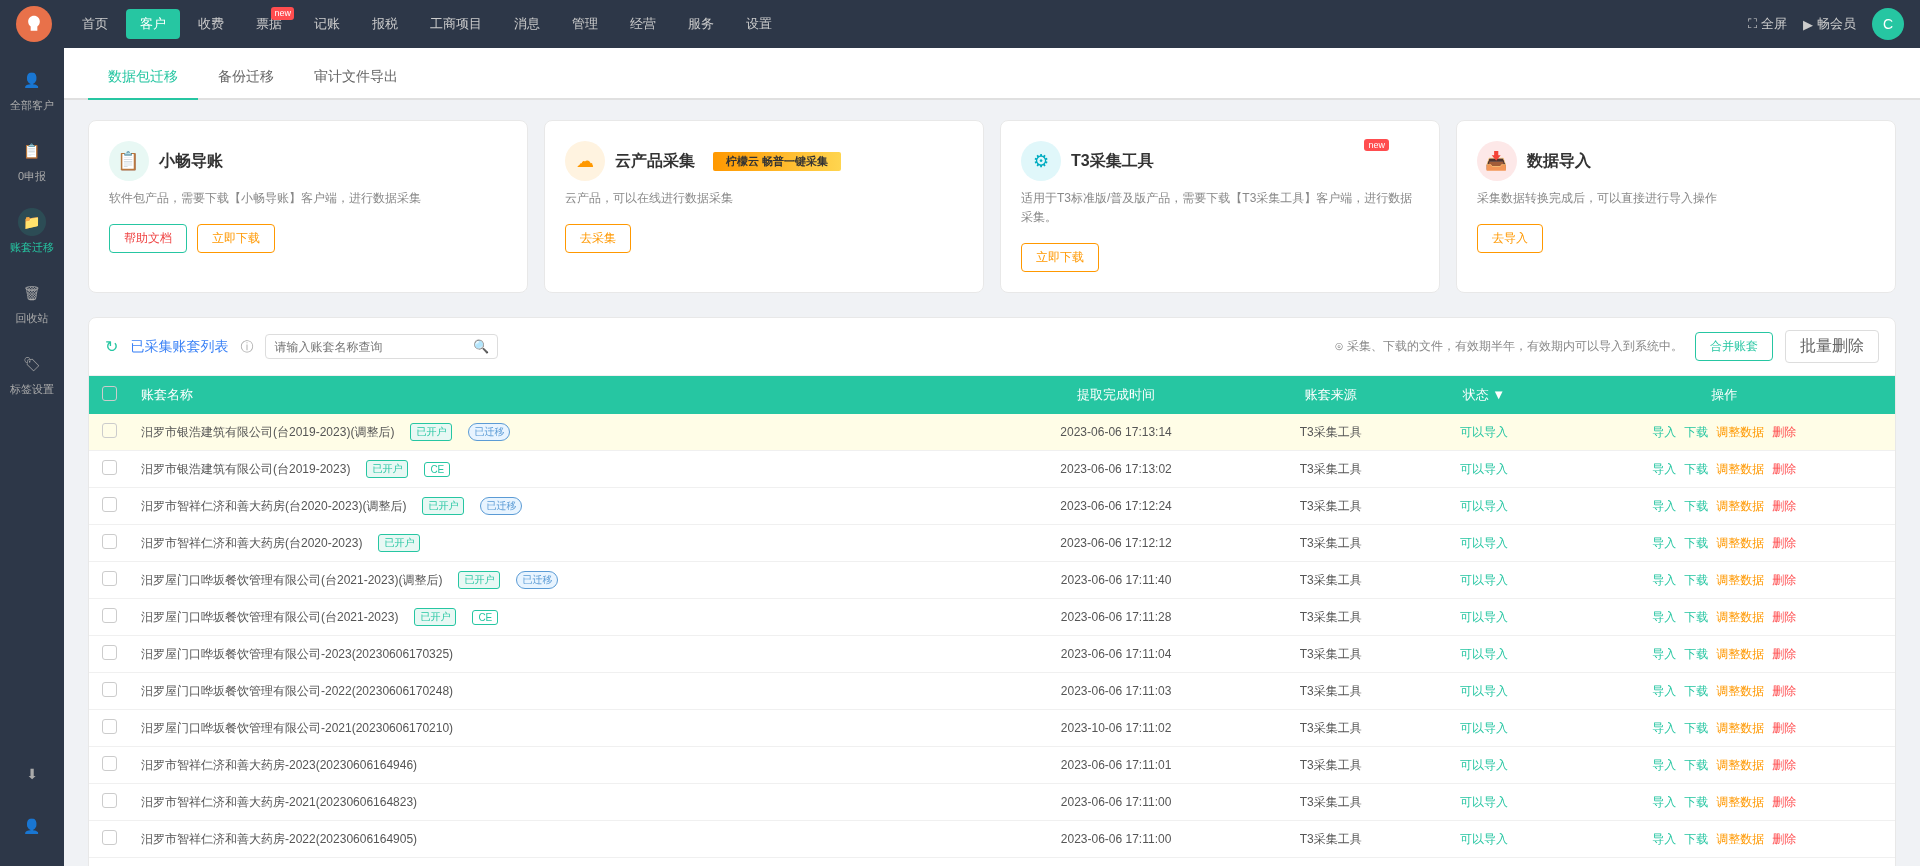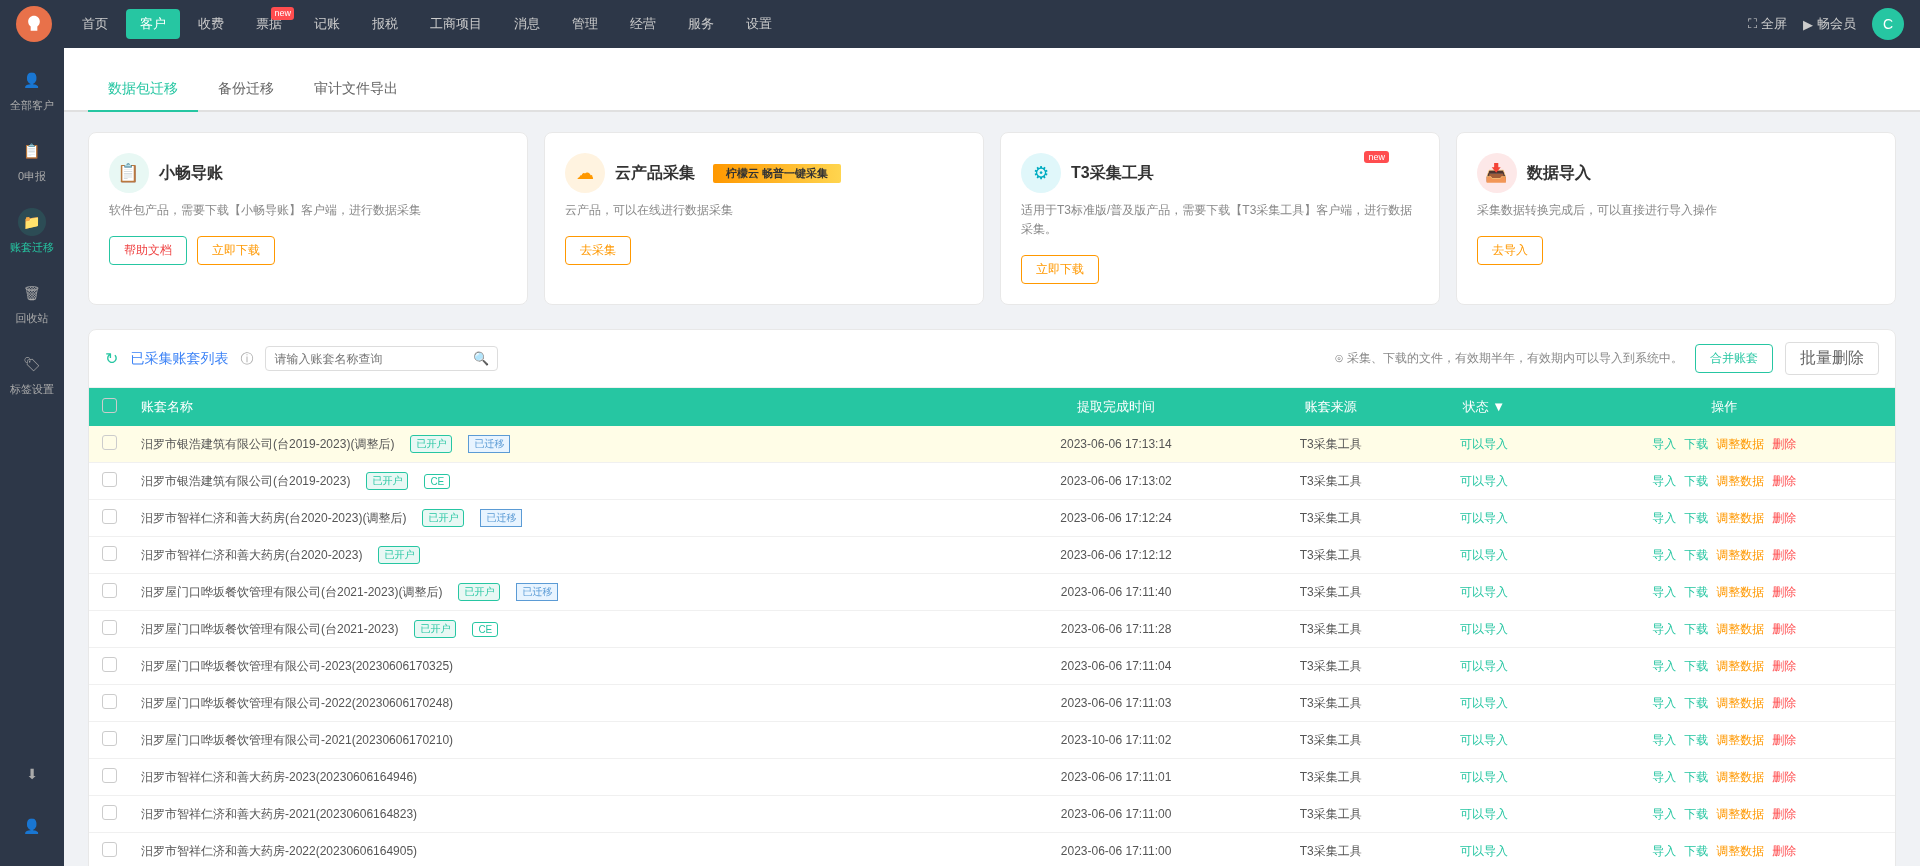--- a/index.html
+++ b/index.html
@@ -25,21 +25,21 @@
     .sidebar-item { display: flex; flex-direction: column; align-items: center; padding: 10px 4px; cursor: pointer; color: #aaa; font-size: 11px; gap: 4px; width: 100%; border-radius: 4px; }
     .sidebar-item .icon-circle { width: 28px; height: 28px; border-radius: 50%; display: flex; align-items: center; justify-content: center; font-size: 14px; }
     .sidebar-item.active { color: #26c6a2; }
     .sidebar-item.active .icon-circle { background: rgba(38,198,162,0.15); }
     .sidebar-spacer { flex: 1; }
 
     
     .content { flex: 1; display: flex; flex-direction: column; overflow: hidden; }
 
     
-    .tabs-bar { background: white; padding: 0 24px; display: flex; align-items: flex-end; border-bottom: 2px solid #e0e0e0; flex-shrink: 0; height: 64px; }
+    .tabs-bar { background: white; padding: 0 24px; display: flex; align-items: flex-end; border-bottom: 2px solid #e0e0e0; flex-shrink: 0; height: 52px; }
     .tab { padding: 12px 20px; cursor: pointer; color: #666; font-size: 14px; border-bottom: 2px solid transparent; margin-bottom: -2px; }
     .tab.active { color: #26c6a2; border-bottom: 2px solid #26c6a2; font-weight: 500; }
 
     
     .page-content { flex: 1; overflow-y: auto; padding: 20px 24px; }
 
     
     .cards-row { display: grid; grid-template-columns: repeat(4, 1fr); gap: 16px; margin-bottom: 24px; }
     .card { background: white; border-radius: 8px; padding: 20px; border: 1px solid #e8e8e8; position: relative; }
     .card-header { display: flex; align-items: center; gap: 10px; margin-bottom: 8px; }
@@ -81,21 +81,21 @@
     .checkbox-cell { width: 40px; }
     .check-box { width: 15px; height: 15px; border: 1px solid #ccc; border-radius: 3px; cursor: pointer; display: inline-block; }
 
     .action-link { color: #26c6a2; cursor: pointer; margin: 0 4px; font-size: 12px; }
     .action-link.danger { color: #ff4d4f; }
     .action-link.orange { color: #ff9800; }
 
     .status-badge-ok { color: #26c6a2; font-size: 12px; }
 
     .tag-opened { background: #e8f8f4; color: #26c6a2; border: 1px solid #26c6a2; font-size: 10px; padding: 1px 5px; border-radius: 3px; margin-left: 4px; }
-    .tag-migrated { background: #e8f4ff; color: #5b9bd5; border: 1px solid #5b9bd5; font-size: 10px; padding: 1px 5px; border-radius: 0; margin-left: 4px; }
+    .tag-migrated { background: #e8f4ff; color: #5b9bd5; border: 1px solid #5b9bd5; font-size: 10px; padding: 1px 5px; border-radius: 9px; margin-left: 4px; }
     .tag-cloud { background: white; border: 1px solid #26c6a2; color: #26c6a2; font-size: 10px; padding: 1px 5px; border-radius: 3px; margin-left: 4px; cursor: pointer; }
 
     .name-cell { display: flex; align-items: center; flex-wrap: wrap; gap: 12px; }
 
     
     .page-content::-webkit-scrollbar { width: 6px; }
     .page-content::-webkit-scrollbar-thumb { background: #ccc; border-radius: 3px; }
 
     
     .sidebar-bottom { display: flex; flex-direction: column; align-items: center; gap: 4px; padding-bottom: 8px; }

